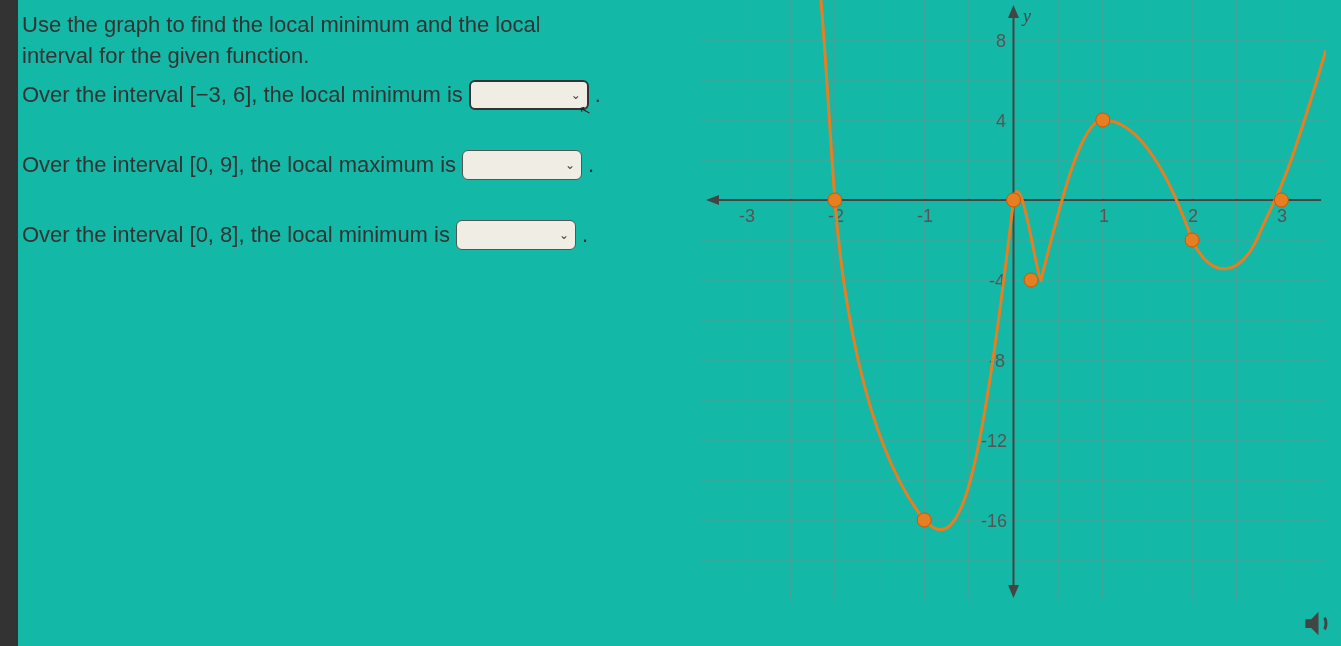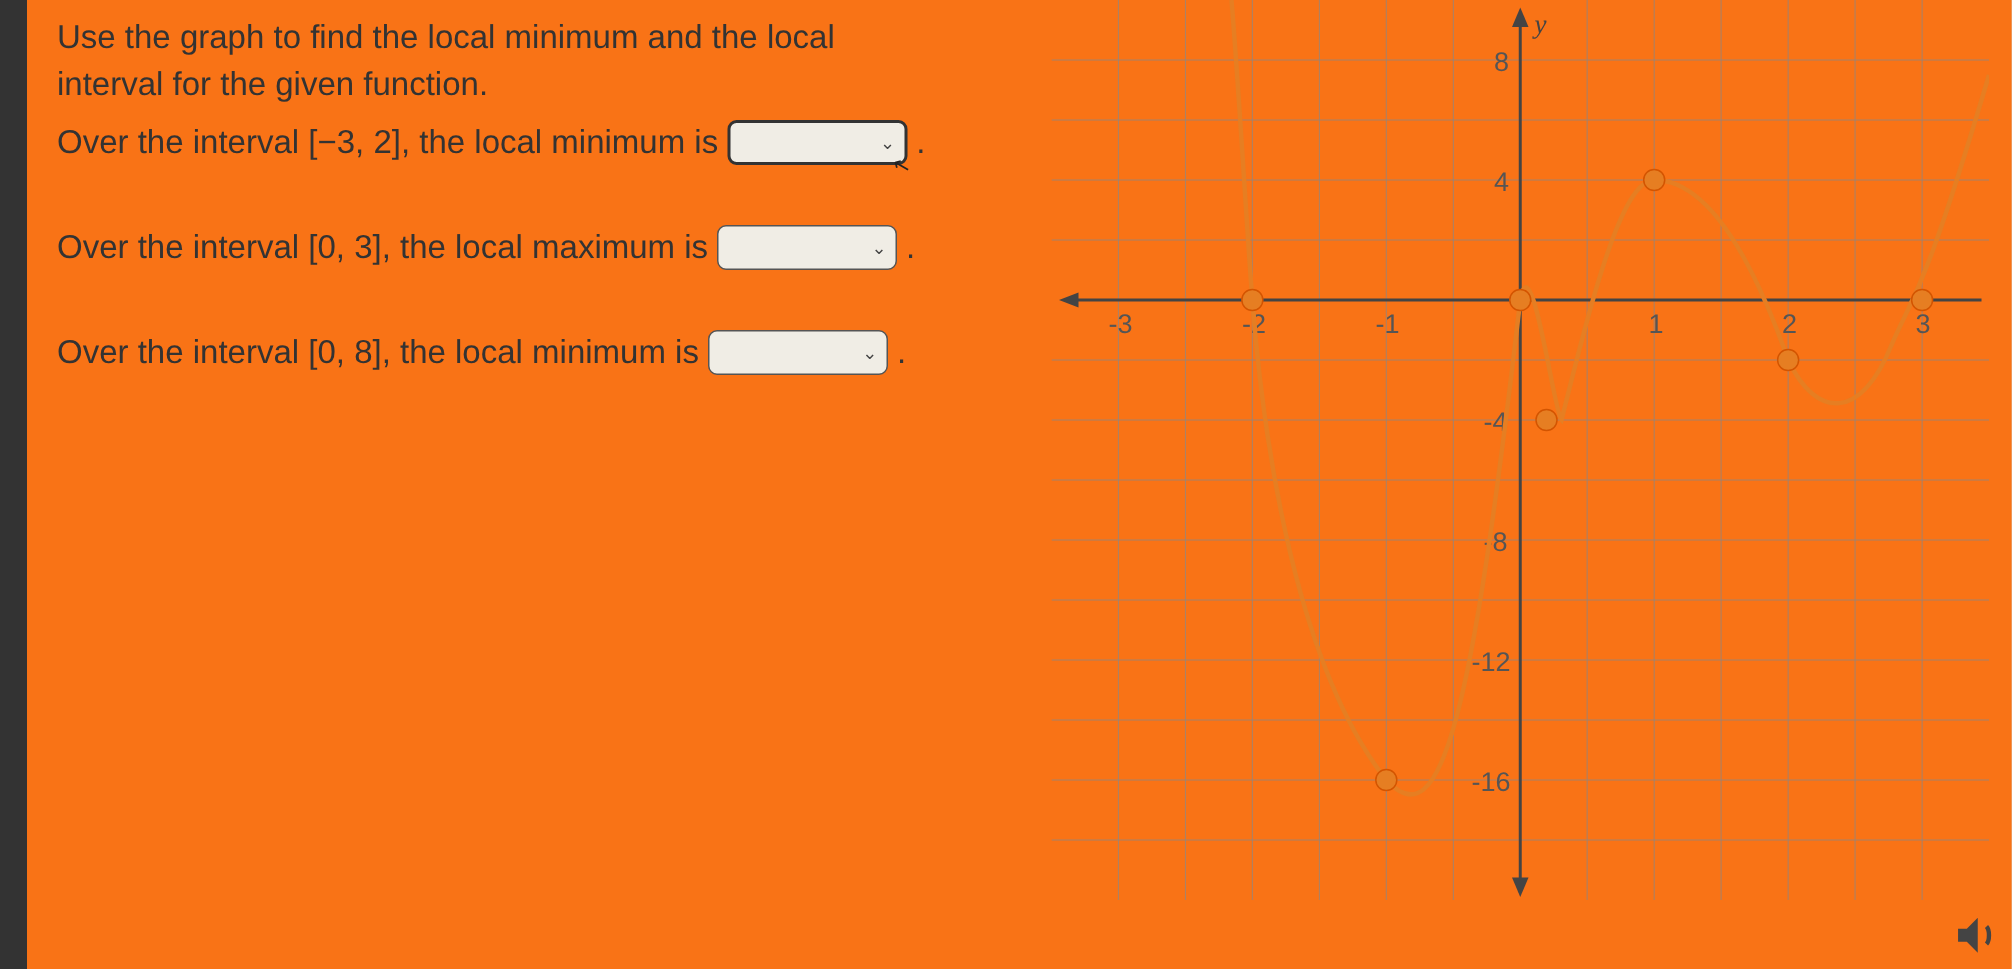--- a/index.html
+++ b/index.html
@@ -15,22 +15,22 @@
       position: relative;
       display: flex;
     }
     .left-margin {
       width: 18px;
       background: #333;
       height: 100%;
     }
     .content-area {
       flex: 1;
-      background: #f97316;
-      padding: 10px 0 0 20px;
+      background: #14b8a6;
+      padding: 10px 0 0 4px;
       position: relative;
     }
     .question-text {
       font-size: 22px;
       color: #333;
       line-height: 1.4;
       margin-bottom: 8px;
       max-width: 660px;
     }
     .interval-line {
@@ -128,30 +128,30 @@
 <div class="left-margin"></div>
 
 <div class="content-area">
 
   <div class="question-text">
     <span>Use the graph to find the local minimum and the local</span><br>
     <span>interval for the given function.</span>
   </div>
 
   <div class="interval-line">
-    <span>Over the interval [−3, 2], the local minimum is</span>
+    <span>Over the interval [−3, 6], the local minimum is</span>
     <span class="dropdown-box">
       <span class="dropdown-arrow">⌄</span>
       <span class="cursor-icon">↖</span>
     </span>
     <span class="period">.</span>
   </div>
 
   <div class="interval-line">
-    <span>Over the interval [0, 3], the local maximum is</span>
+    <span>Over the interval [0, 9], the local maximum is</span>
     <span class="dropdown-box thin">
       <span class="dropdown-arrow">⌄</span>
     </span>
     <span class="period">.</span>
   </div>
 
   <div class="interval-line">
     <span>Over the interval [0, 8], the local minimum is</span>
     <span class="dropdown-box thin">
       <span class="dropdown-arrow">⌄</span>

